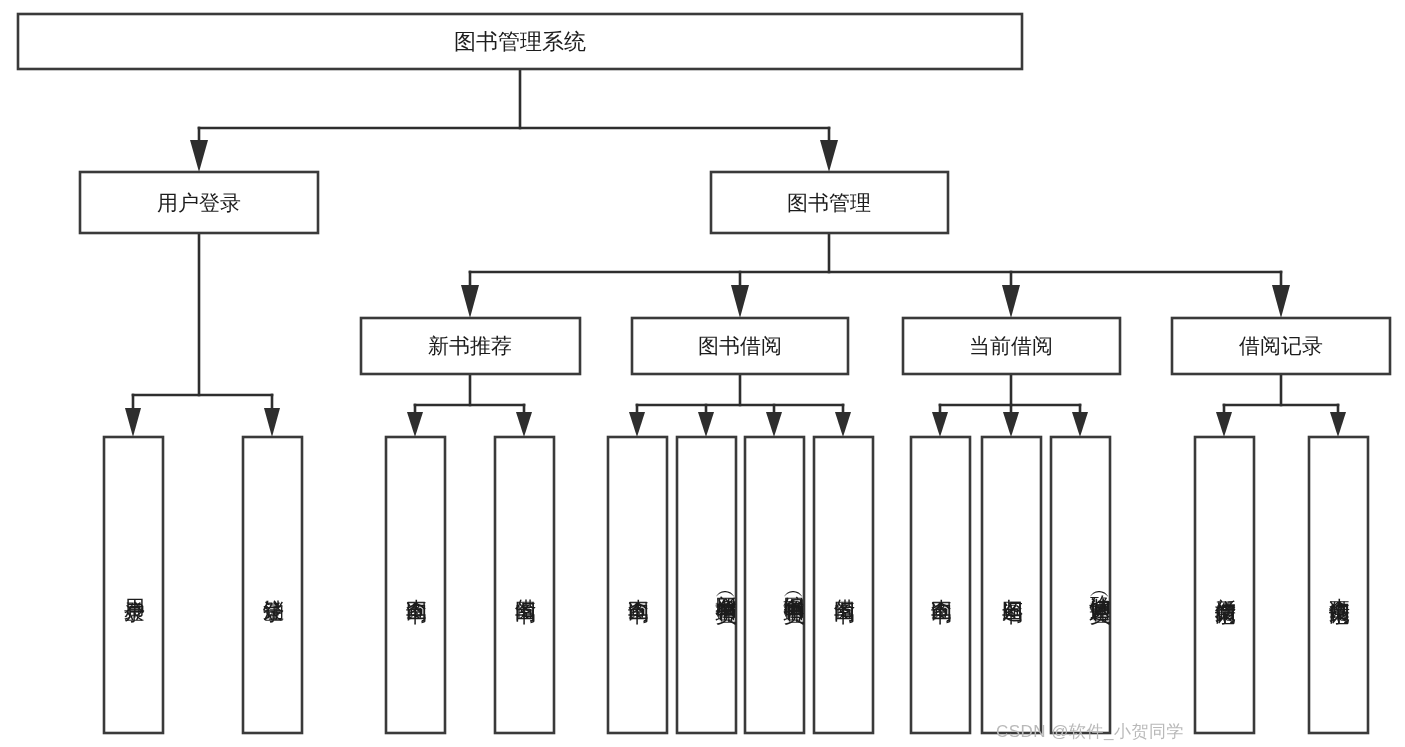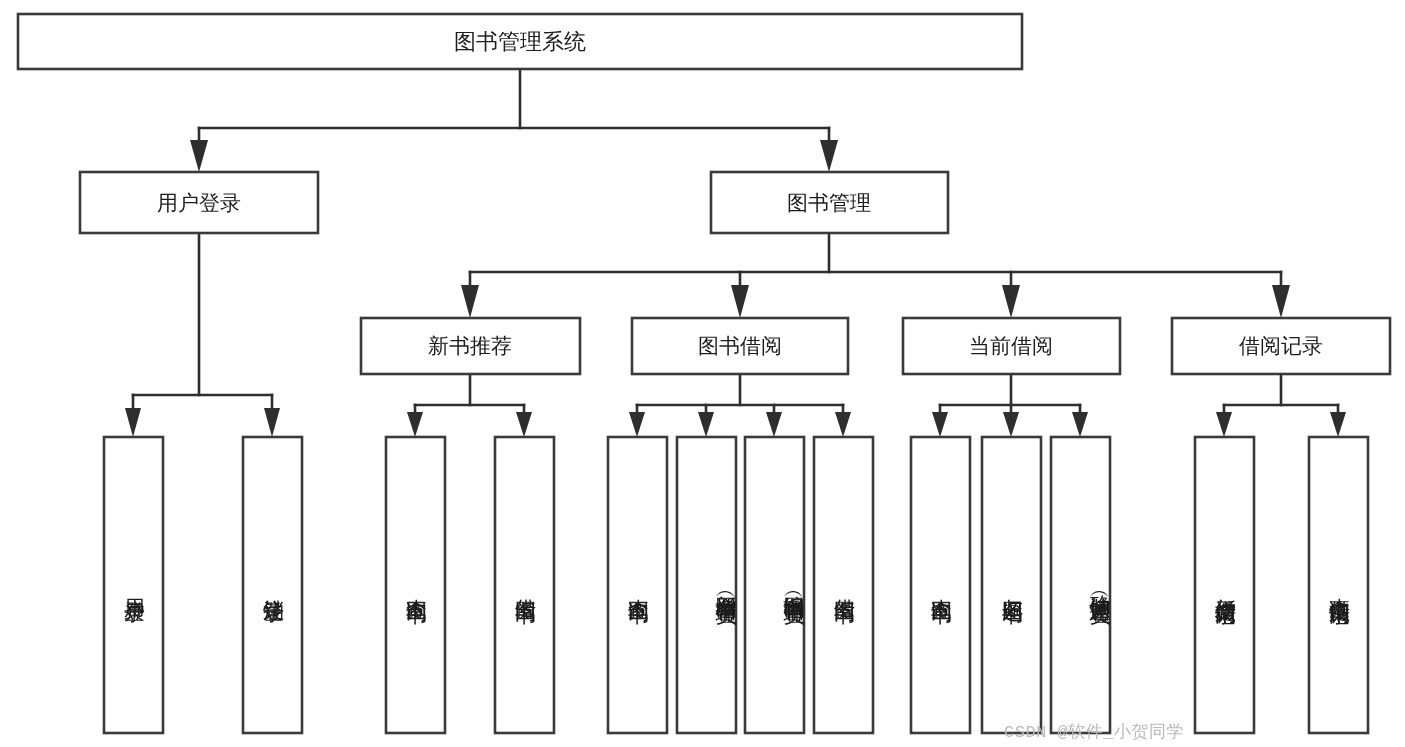--- a/index.html
+++ b/index.html
@@ -61,21 +61,21 @@
     color: #1c1c1c;
     letter-spacing: 1.5px;
     text-align: center;
     white-space: nowrap;
     pointer-events: none;
   }
   .watermark {
     position: absolute;
     right: 8px;
     bottom: 4px;
-    font-family: Liberation Mono, monospace;
+    font-family: Liberation Sans, sans-serif;
     font-size: 17px;
     color: #b9b9b9;
     letter-spacing: 0.5px;
     white-space: nowrap;
     margin-left: 48px;
   }
 </style>
 </head>
 <body>
 

